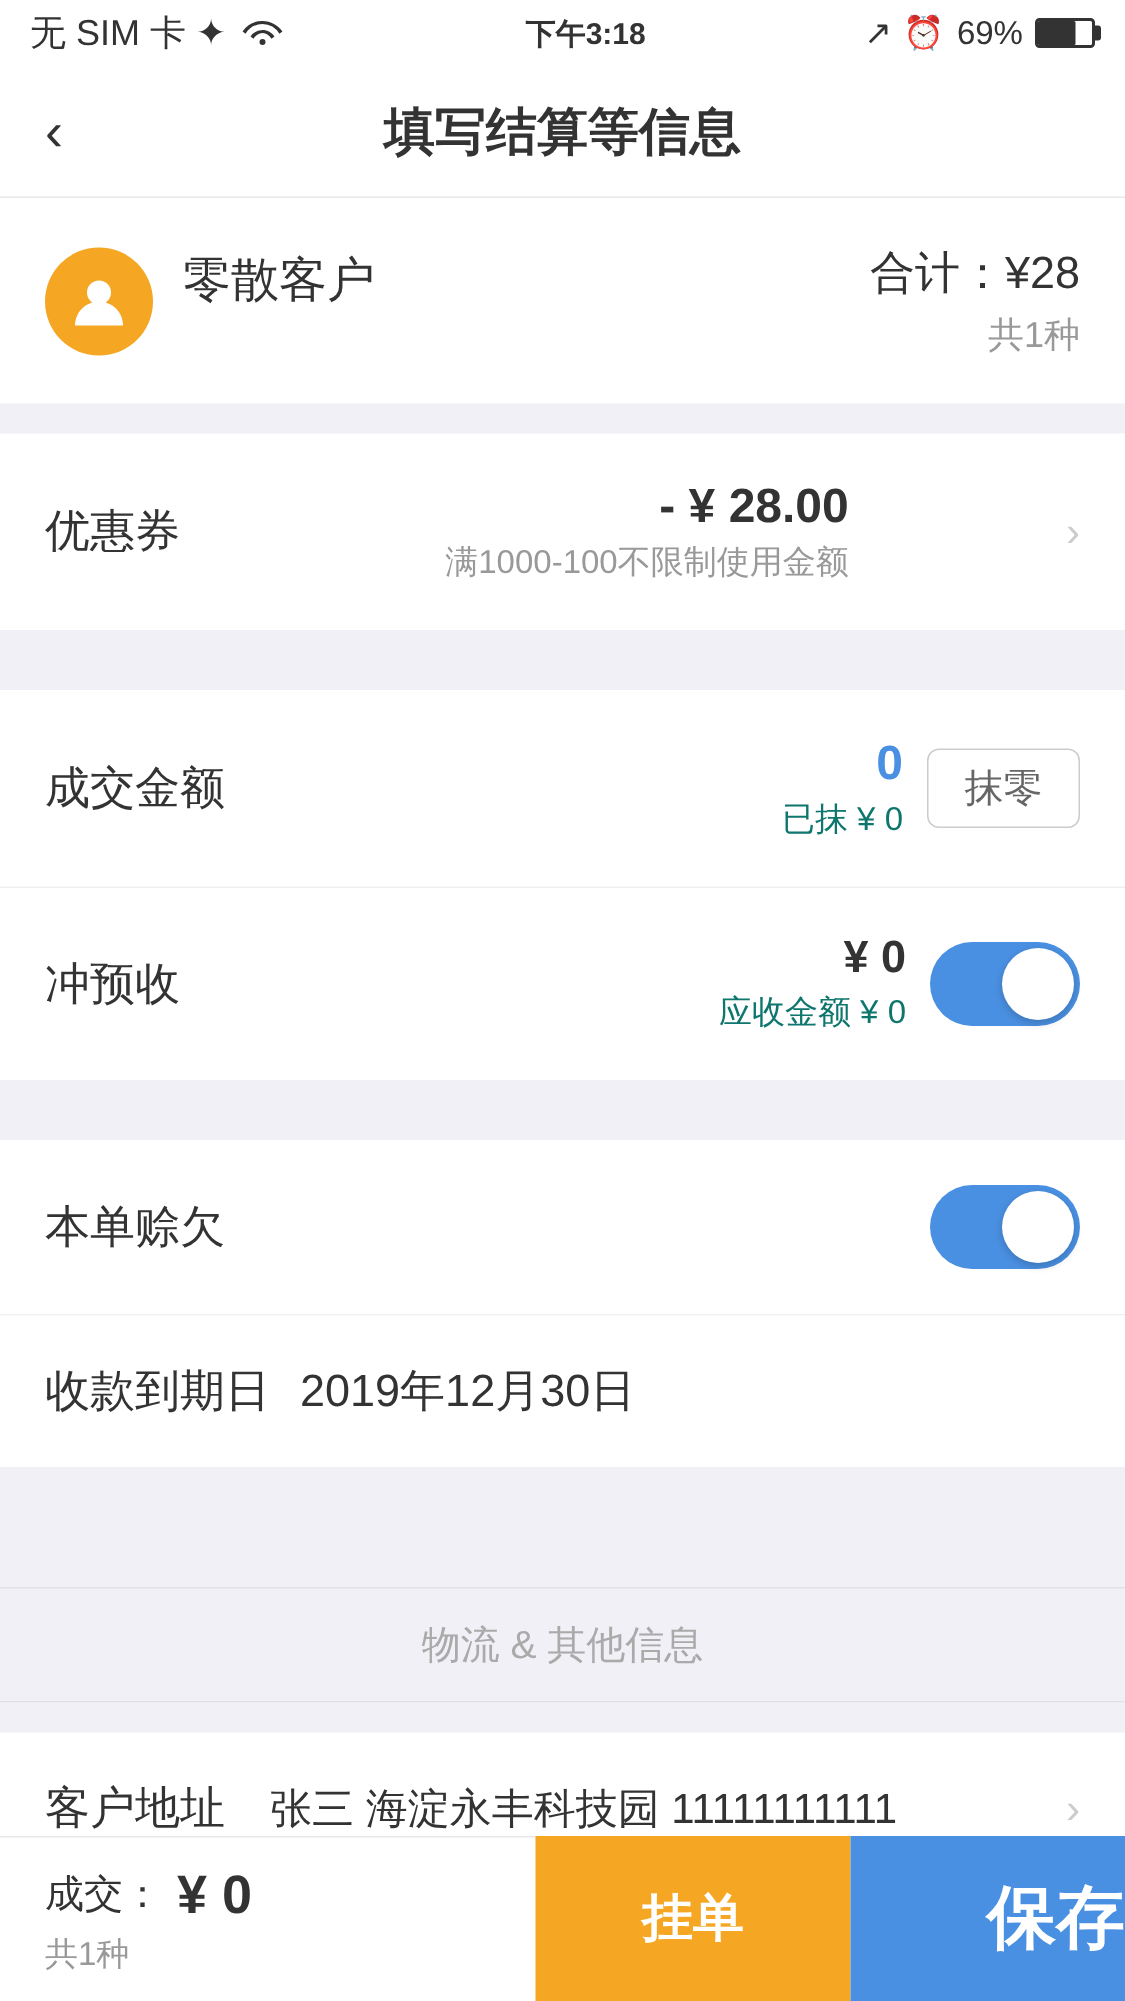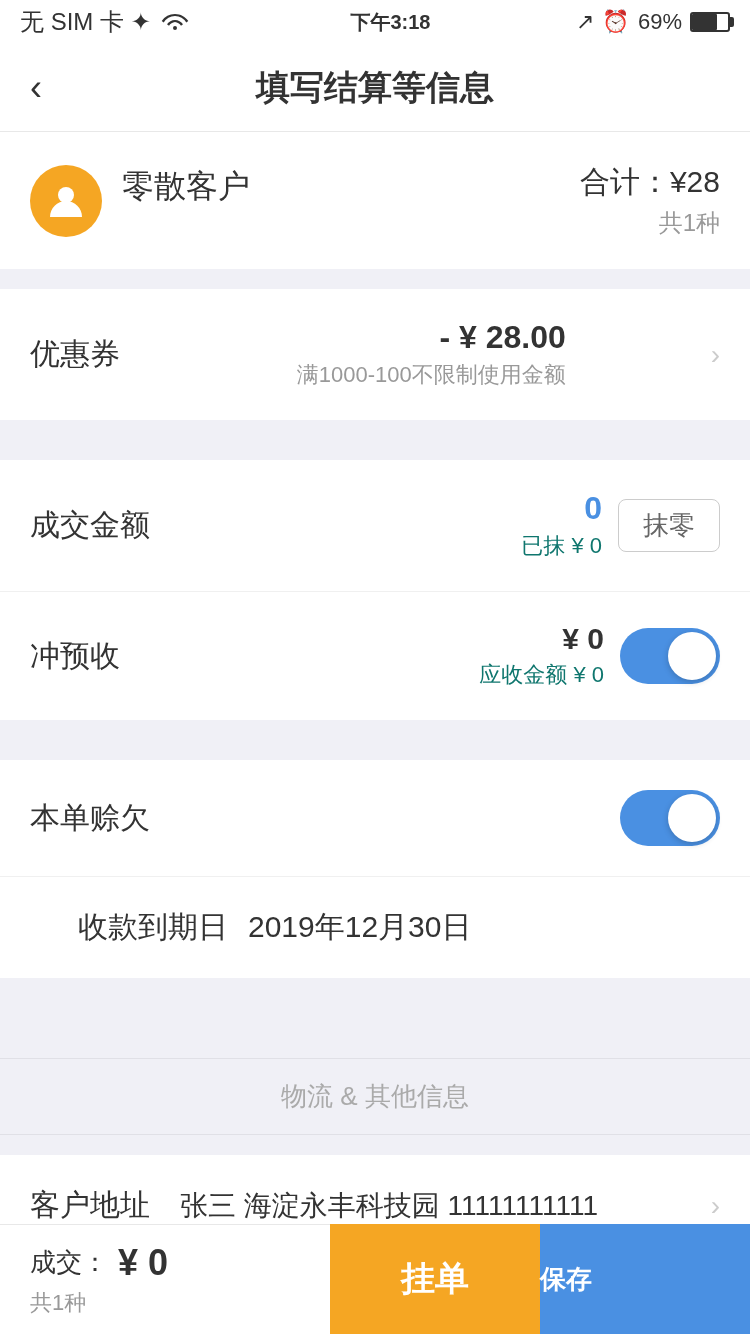--- a/index.html
+++ b/index.html
@@ -222,21 +222,21 @@
     }
 
     
     .due-date-row {
       background: #fff;
       padding: 30px 30px;
       display: flex;
       align-items: center;
       gap: 20px;
     }
-    .due-date-label { font-size: 30px; color: #333; margin-left: 48px; }
+    .due-date-label { font-size: 30px; color: #333; }
     .due-date-value { font-size: 30px; color: #333; }
 
     
     .address-row {
       background: #fff;
       padding: 30px 30px;
       display: flex;
       align-items: center;
       justify-content: space-between;
     }
@@ -263,24 +263,24 @@
     .bottom-deal-label { font-size: 26px; color: #333; }
     .bottom-deal-amount { font-size: 36px; color: #333; font-weight: 600; display: inline-block; margin-left: 10px; }
     .bottom-count { font-size: 22px; color: #999; margin-top: 4px; }
     .bottom-btn-hold {
       width: 210px;
       background: #f5a623;
       display: flex; align-items: center; justify-content: center;
       font-size: 34px; color: #fff; font-weight: 600; cursor: pointer;
     }
     .bottom-btn-save {
-      width: 210px;
+      width: 183px;
       background: #4a90e2;
-      display: flex; align-items: center; justify-content: flex-start;
-      font-size: 26px; color: #fff; font-weight: 600; cursor: pointer;
+      display: flex; align-items: center; justify-content: flex-end;
+      font-size: 46px; color: #fff; font-weight: 600; cursor: pointer;
     }
 
     .deal-row {
       display: flex; align-items: center;
     }
 
     
     .coupon-right-col {
       text-align: right;
       margin-left: 40px;

